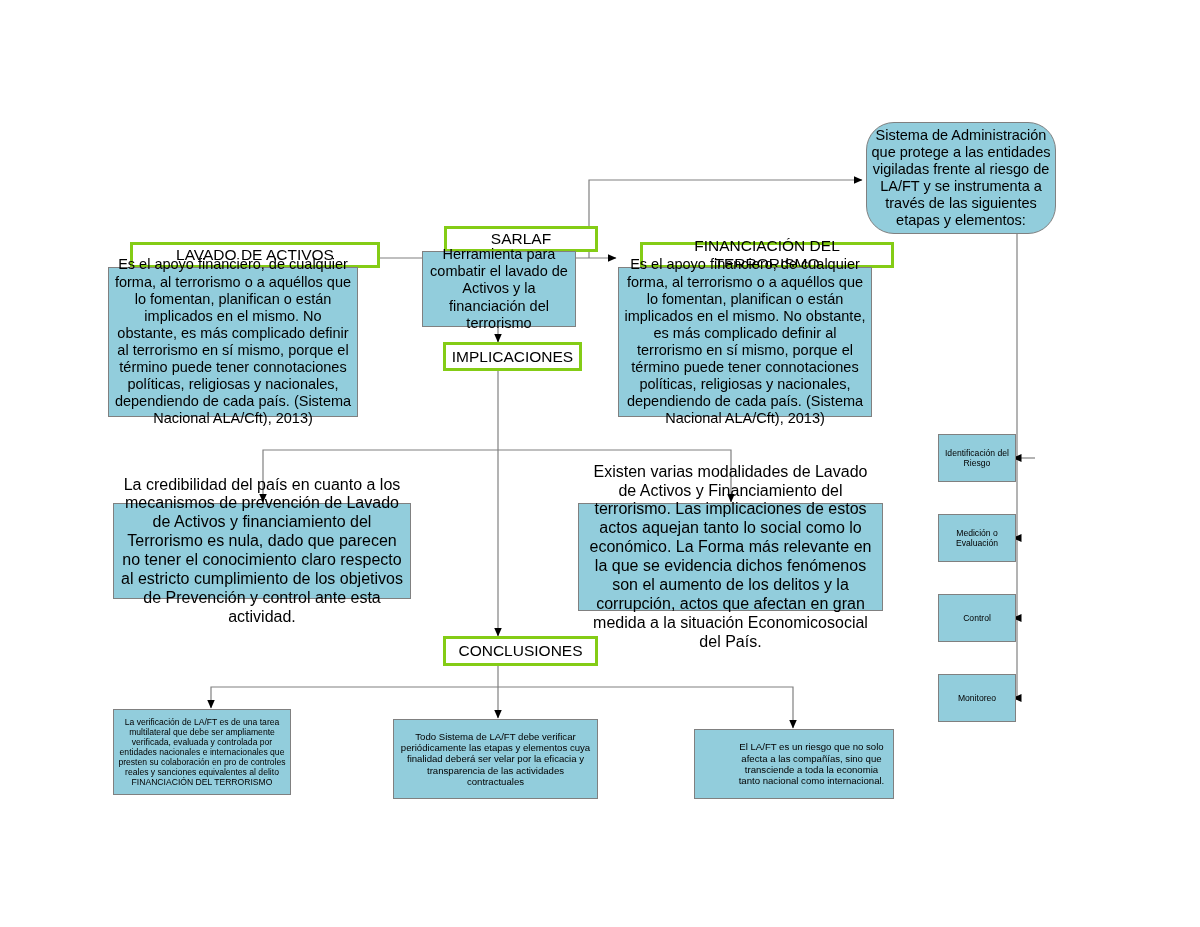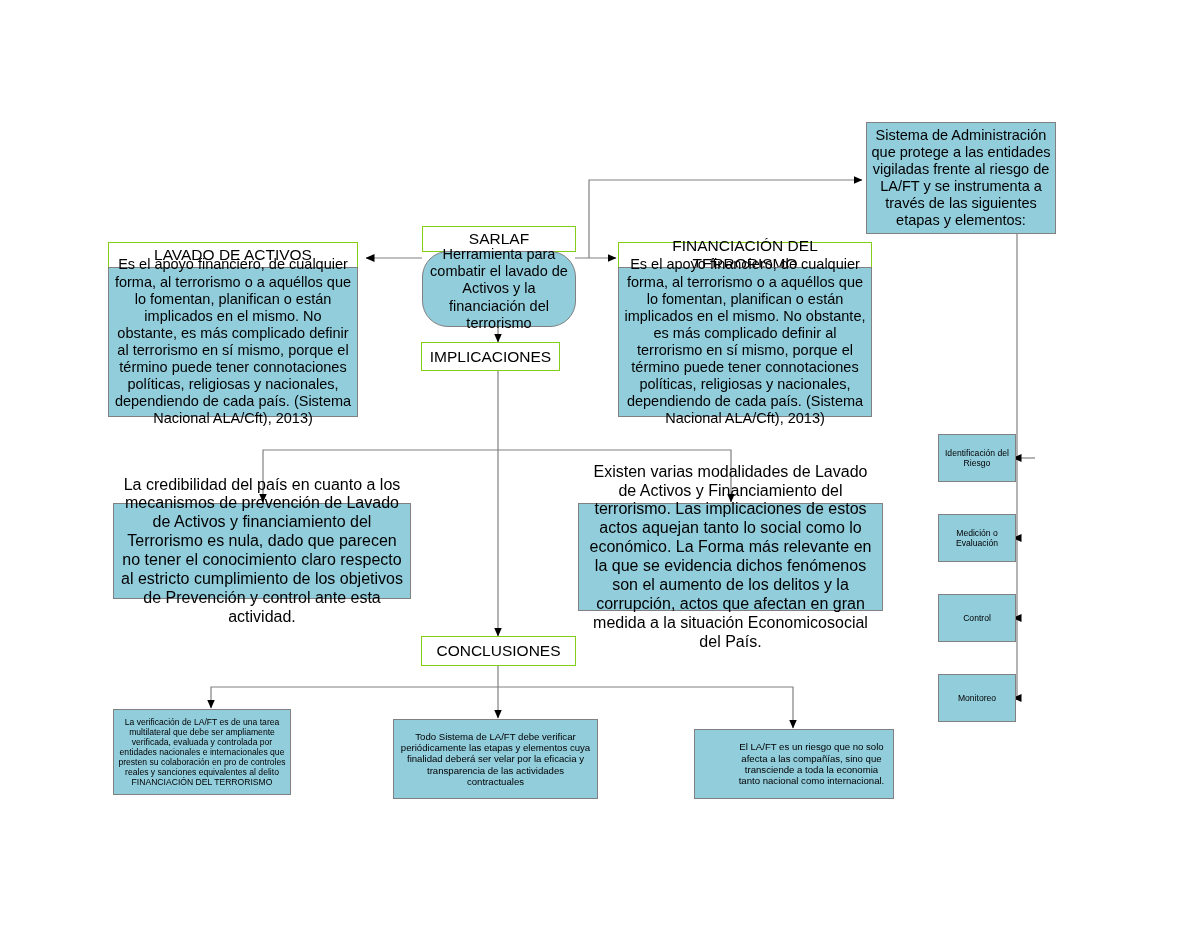--- a/index.html
+++ b/index.html
@@ -35,27 +35,28 @@
     align-items: center;
     justify-content: center;
     text-align: center;
     line-height: 1.18;
     white-space: pre-line;
     padding: 2px 4px;
   }
   .hdr-box {
     position: absolute;
     box-sizing: border-box;
-    border: 1px solid #84cc16;
+    border: 3px solid #84cc16;
     background: #ffffff;
     display: flex;
     align-items: center;
     justify-content: center;
     text-align: center;
     white-space: pre-line;
+    margin-left: 22px;
   }
   .t16 { font-size: 15.5px; }
   .t15 { font-size: 14.5px; }
   .t11 { font-size: 16px; }
   .t9  { font-size: 8.6px; }
   .t10 { font-size: 9.6px; }
 </style>
 </head>
 <body>
 
@@ -121,24 +122,24 @@
       <path d="M1017,538 L1013,538" stroke="#808080" stroke-width="1.2" fill="none" marker-end="url(#arrow)"></path>
     </g>
     <g>
       <path d="M1017,618 L1013,618" stroke="#808080" stroke-width="1.2" fill="none" marker-end="url(#arrow)"></path>
     </g>
     <g>
       <path d="M1017,698 L1013,698" stroke="#808080" stroke-width="1.2" fill="none" marker-end="url(#arrow)"></path>
     </g>
   </svg>
 
-  <div class="node t15" style="left:866px; top:122px; width:190px; height:112px;">Sistema de Administración que protege a las entidades vigiladas frente al riesgo de LA/FT y se instrumenta a través de las siguientes etapas y elementos:</div>
+  <div class="node t15" style="left:866px; top:122px; width:190px; height:112px;border-radius:28px;">Sistema de Administración que protege a las entidades vigiladas frente al riesgo de LA/FT y se instrumenta a través de las siguientes etapas y elementos:</div>
 
   <div class="hdr-box t16" style="left:422px; top:226px; width:154px; height:26px;">SARLAF</div>
-  <div class="node t15" style="left:422px; top:251px; width:154px; height:76px;border-radius:26px;">Herramienta para combatir el lavado de Activos y la financiación del terrorismo</div>
+  <div class="node t15" style="left:422px; top:251px; width:154px; height:76px;">Herramienta para combatir el lavado de Activos y la financiación del terrorismo</div>
 
   <div class="hdr-box t16" style="left:108px; top:242px; width:250px; height:26px;">LAVADO DE ACTIVOS</div>
   <div class="node t15" style="left:108px; top:267px; width:250px; height:150px;">Es el apoyo financiero, de cualquier forma, al terrorismo o a aquéllos que lo fomentan, planifican o están implicados en el mismo. No obstante, es más complicado definir al terrorismo en sí mismo, porque el término puede tener connotaciones políticas, religiosas y nacionales, dependiendo de cada país. (Sistema Nacional  ALA/Cft), 2013)</div>
 
   <div class="hdr-box t16" style="left:618px; top:242px; width:254px; height:26px;">FINANCIACIÓN DEL TERRORISMO</div>
   <div class="node t15" style="left:618px; top:267px; width:254px; height:150px;">Es el apoyo financiero, de cualquier forma, al terrorismo o a aquéllos que lo fomentan, planifican o están implicados en el mismo. No obstante, es más complicado definir al terrorismo en sí mismo, porque el término puede tener connotaciones políticas, religiosas y nacionales, dependiendo de cada país. (Sistema Nacional  ALA/Cft), 2013)</div>
 
   <div class="hdr-box t16" style="left:421px; top:342px; width:139px; height:29px;">IMPLICACIONES</div>
 
   <div class="node t11" style="left:113px; top:503px; width:298px; height:96px;">La credibilidad del país en cuanto a  los mecanismos de prevención de Lavado de Activos y financiamiento del Terrorismo es nula, dado que parecen no tener el conocimiento claro respecto al estricto cumplimiento de los objetivos de Prevención y control ante esta actividad.</div>

